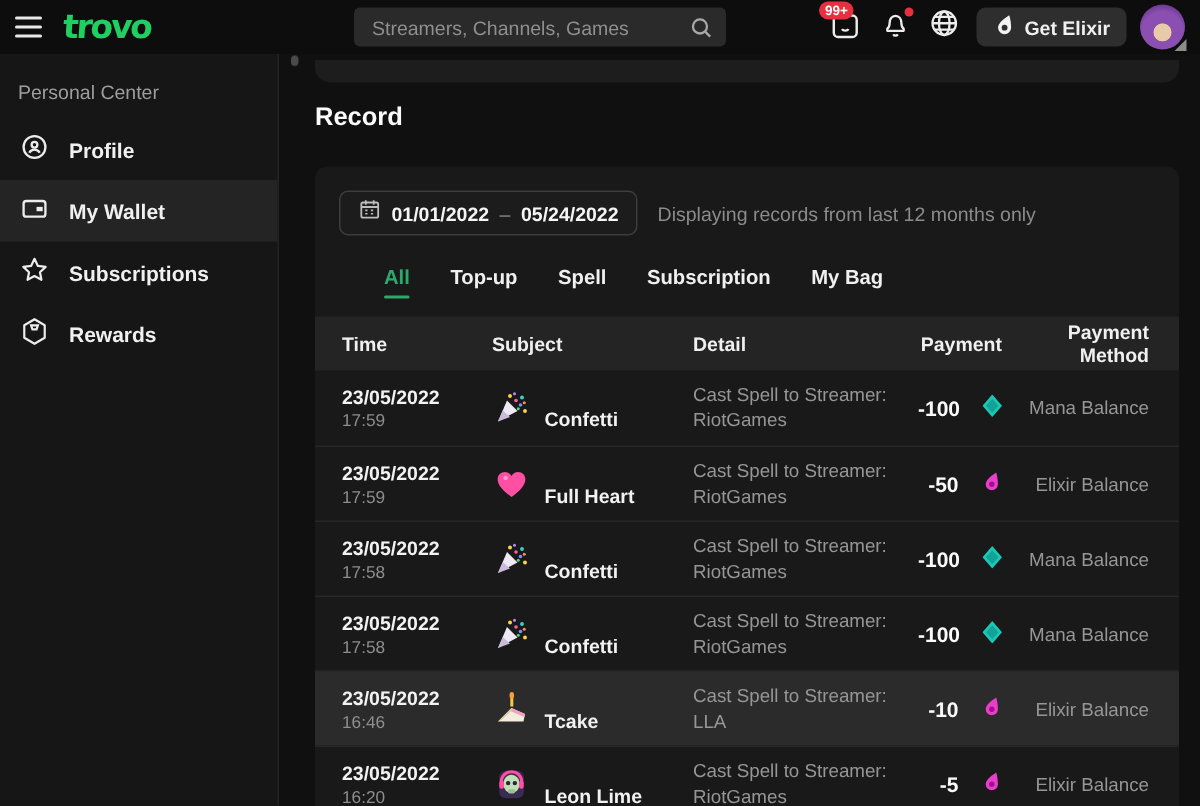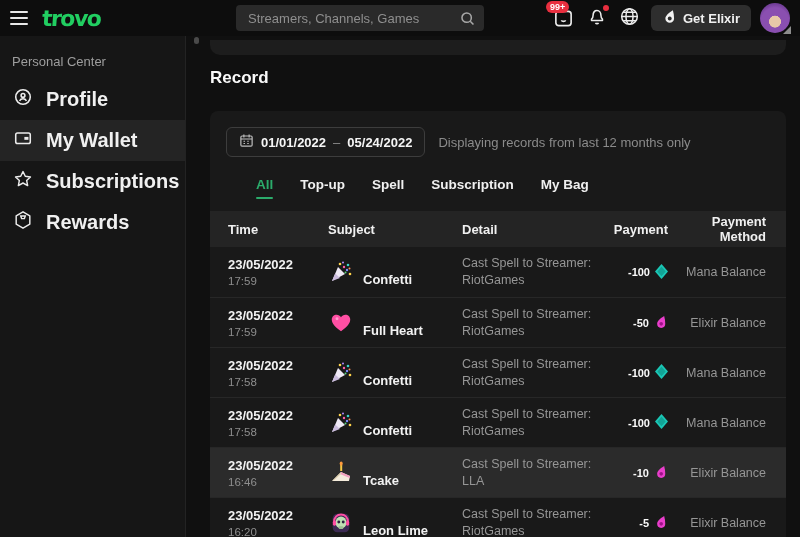--- a/index.html
+++ b/index.html
@@ -34,21 +34,21 @@
   .avatar { width:30px; height:30px; border-radius:50%; position:relative; cursor:pointer;
     background:radial-gradient(circle at 50% 62%, #e8c9a8 0 24%, #8a4fb0 26% 58%, #4a2470 100%); }
   .avatar::after { content:""; position:absolute; right:-1px; bottom:-1px; width:0; height:0;
     border-left:8px solid transparent; border-bottom:8px solid #8d8d8d; }
 
   
   .sidebar { position:fixed; top:36px; left:0; width:186px; height:501px; background:#161616;
     border-right:1px solid #232323; z-index:20; }
   .side-title { padding:18px 14px 10px 12px; color:#9e9e9e; font-size:13px; }
   .side-item { height:41px; display:flex; align-items:center; gap:13px; padding-left:13px;
-    font-size:20px; font-weight:bold; color:#f0f0f0; cursor:pointer; }
+    font-size:14px; font-weight:bold; color:#f0f0f0; cursor:pointer; }
   .side-item.active { background:#242424; }
   .side-item svg { flex:0 0 auto; }
 
   
   .main { position:absolute; top:36px; left:186px; width:614px; height:501px; background:#101010;
     padding:0 14px 0 24px; }
   .scroll-thumb { position:fixed; left:194px; top:37px; width:5px; height:7px; background:#4a4a4a;
     border-radius:3px; }
   .prev-card { margin-top:4px; height:15px; background:#1d1d1d; border-radius:0 0 10px 10px; }
   .page-title { margin-top:13px; font-size:17px; font-weight:bold; color:#fafafa; }
@@ -76,22 +76,22 @@
   .th-method { text-align:right; }
   .trow { min-height:50px; border-top:1px solid #272727; cursor:pointer; }
   .trow:first-child { border-top:none; }
   .trow.highlight { background:#2b2b2b; }
   .c-date { font-size:13px; font-weight:bold; color:#f2f2f2; line-height:16px; }
   .c-time { font-size:11.5px; color:#8e8e8e; margin-top:2px; }
   .col-subject { display:flex; align-items:center; gap:9px; }
   .subj-icon { width:26px; height:26px; display:flex; align-items:center; justify-content:center; }
   .subj-name { font-size:13px; font-weight:bold; color:#f2f2f2;margin-top:15px; }
   .col-detail { font-size:12.5px; color:#969696; line-height:17px; }
-  .col-payment { display:flex; justify-content:flex-end; align-items:center; gap:5px;
-    font-size:11px; font-weight:bold; color:#fafafa;text-align:center; }
+  .col-payment { display:flex; justify-content:flex-end; align-items:center; gap:15px;
+    font-size:14px; font-weight:bold; color:#fafafa;text-align:center; }
   .col-method { text-align:right; font-size:12.5px; color:#969696; }
 </style>
 </head>
 <body>
 
 <header class="topbar">
   <div class="hamburger">
       <span></span>
       <span></span>
       <span></span>

